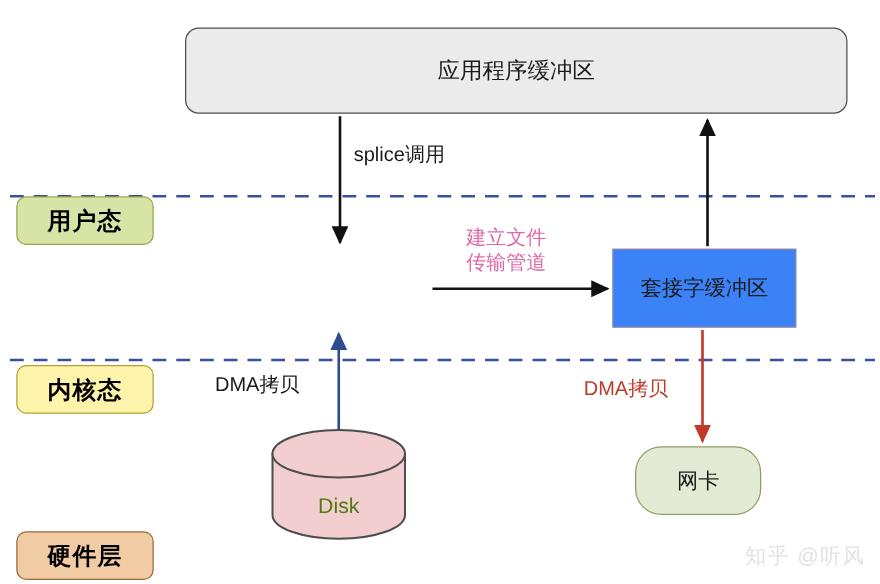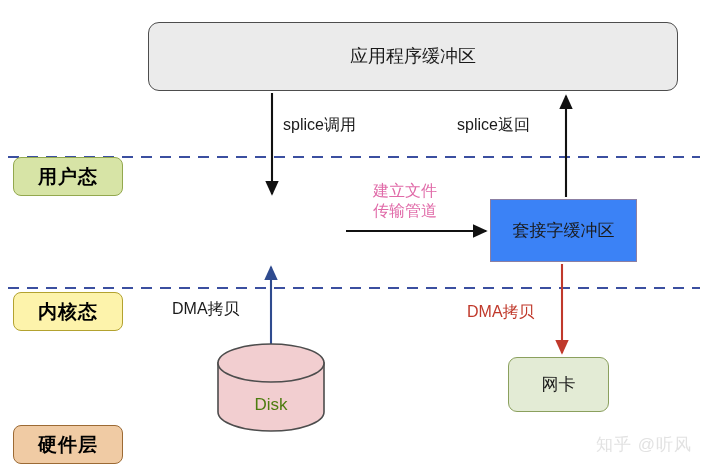--- a/index.html
+++ b/index.html
@@ -65,21 +65,21 @@
     border-radius: 0;
     font-size: 17px;
     color: #1a1a1a;
   }
 
   .node-nic {
     left: 508px; top: 357px;
     width: 101px; height: 55px;
     background: #e3ebd5;
     border: 1.5px solid #8ba05e;
-    border-radius: 9px;
+    border-radius: 21px;
     font-size: 17px;
     color: #1a1a1a;
   }
 
   
   .badge {
     position: absolute;
     box-sizing: border-box;
     display: flex;
     align-items: center;
@@ -220,21 +220,20 @@
   </div>
 
   <div class="badge badge-user">用户态</div>
 
   <div class="badge badge-kernel">内核态</div>
 
   <div class="badge badge-hw">硬件层</div>
 
   <div class="elabel lbl-splice-call">splice调用</div>
 
-  <div class="elabel lbl-splice-ret">splice返回</div>
 
   <div class="elabel lbl-pipe">
     <div>建立文件</div>
     <div>传输管道</div>
   </div>
 
   <div class="elabel lbl-dma-left">DMA拷贝</div>
 
   <div class="elabel lbl-dma-right">DMA拷贝</div>
 

